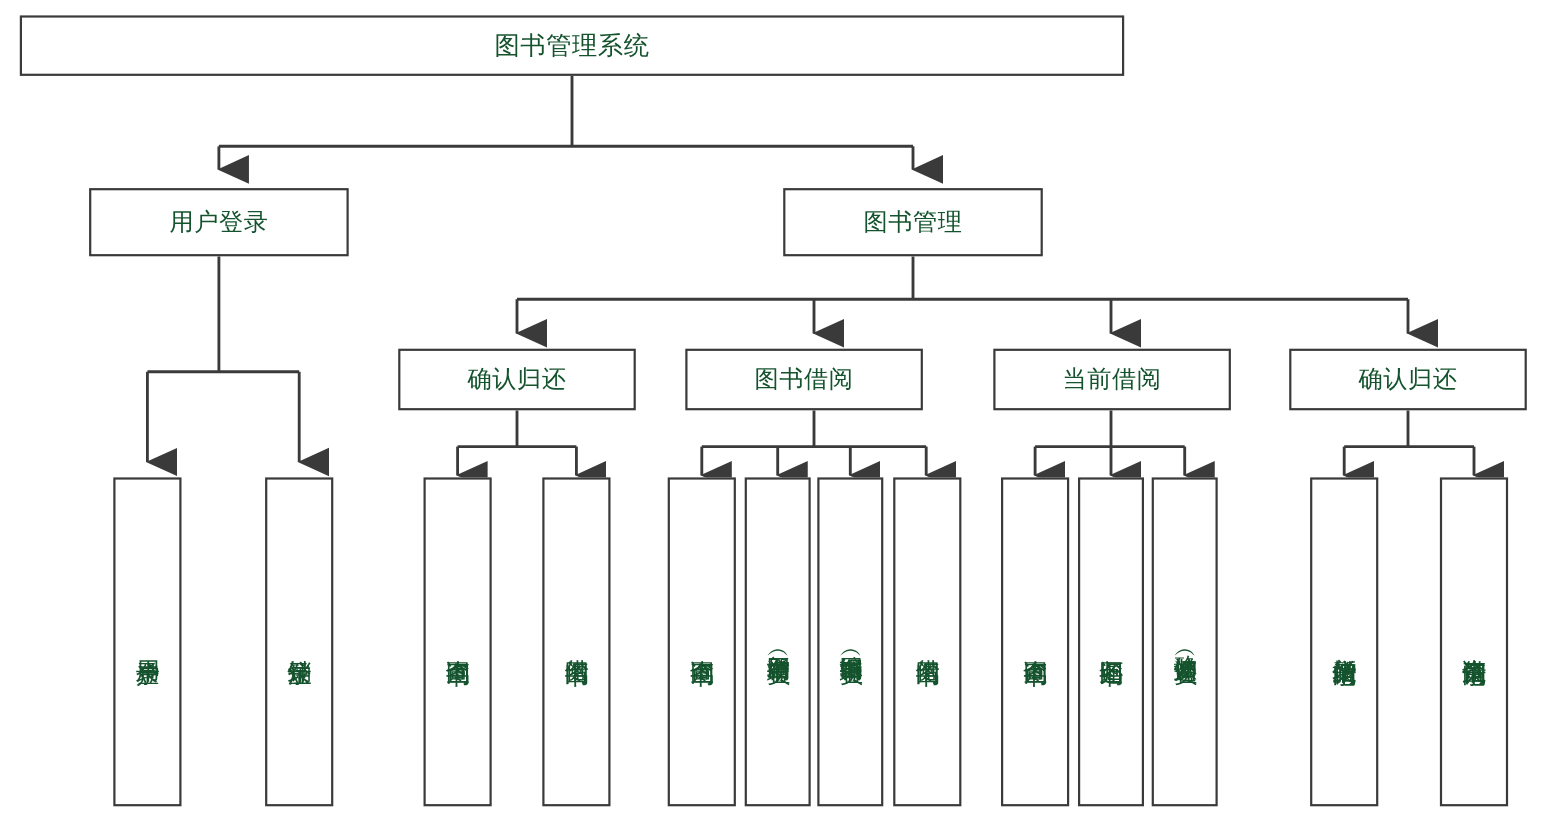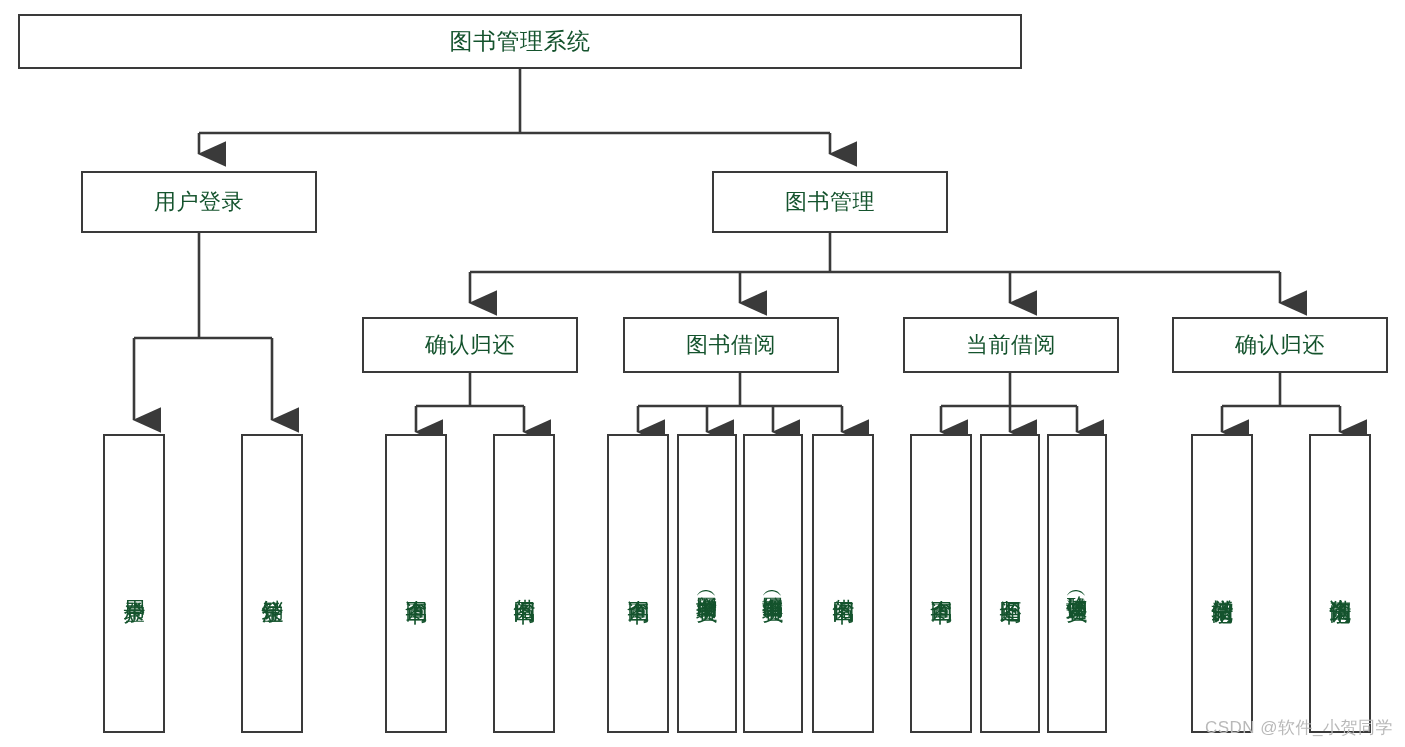--- a/index.html
+++ b/index.html
@@ -174,14 +174,13 @@
     <span class="lbl">确认归还（管理员）</span>
   </div>
 
   <div class="node vert" style="left:1191px;top:434px;width:62px;height:299px;">
     <span class="lbl">新增借阅记录</span>
   </div>
   <div class="node vert" style="left:1309px;top:434px;width:62px;height:299px;">
     <span class="lbl">查询借阅记录</span>
   </div>
 
-  <div id="watermark">CSDN @软件_小贺同学</div>
 </div>
 
 </body></html>

